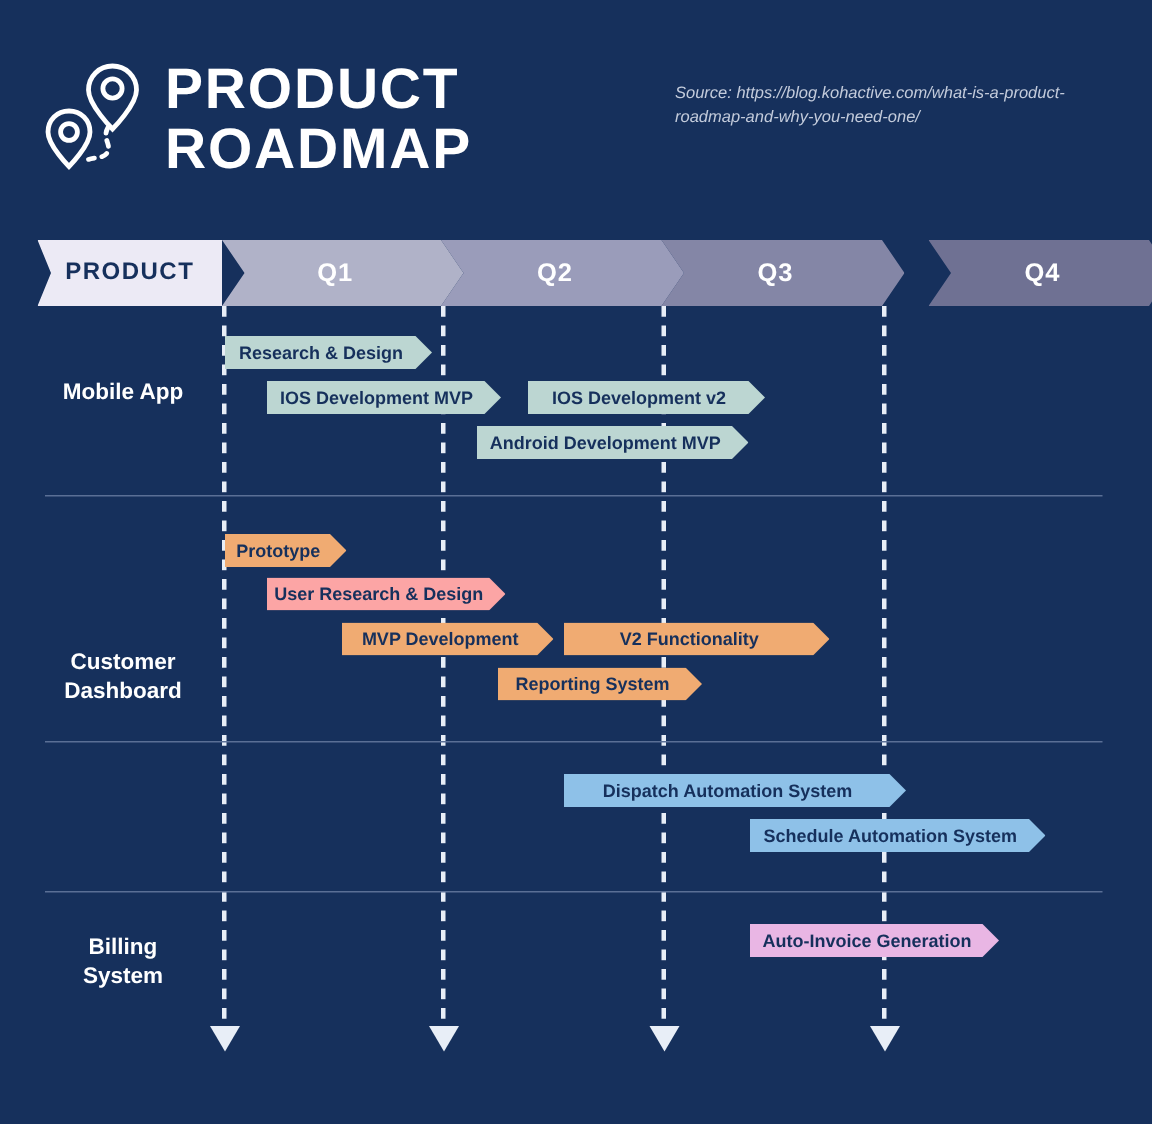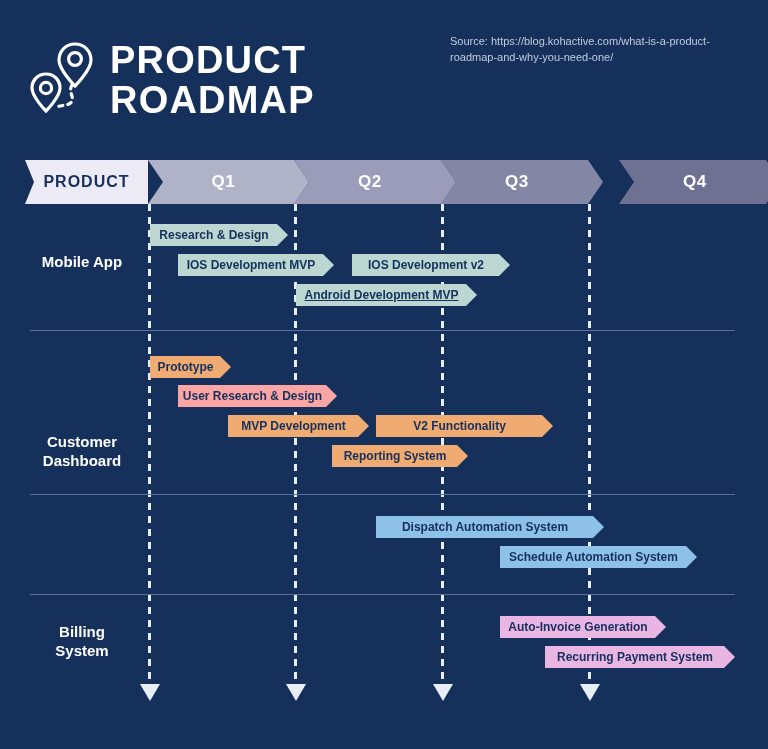--- a/index.html
+++ b/index.html
@@ -33,25 +33,26 @@
   .title-line {
     color: #ffffff;
     font-size: 38px;
     font-weight: bold;
     letter-spacing: 1.2px;
     line-height: 40px;
     white-space: nowrap;
   }
   #source-note {
     position: absolute;
-    left: 450px; top: 33px;
+    left: 450px; top: 54px;
     width: 270px;
     color: #c3cbdb;
     font-size: 11px;
     line-height: 16px;
+    font-style: italic;
   }
 
   
   #quarter-bar {
     position: absolute;
     left: 0; top: 160px;
     width: 768px; height: 44px;
   }
   .qseg {
     position: absolute;
@@ -179,31 +180,30 @@
     <div class="grid-arrow" style="left: 579.5px; top: 480px;"></div>
     <div class="row-divider" style="top: 126px;"></div>
     <div class="row-divider" style="top: 290px;"></div>
     <div class="row-divider" style="top: 390px;"></div>
     <div class="row-label" style="top: 48px;">
       <div>Mobile App</div>
     </div>
     <div class="bar" style="left: 150px; width: 138px; top: 20px; background: rgb(188, 214, 210);">Research &amp; Design</div>
     <div class="bar" style="left: 178px; width: 156px; top: 50px; background: rgb(188, 214, 210);">IOS Development MVP</div>
     <div class="bar" style="left: 352px; width: 158px; top: 50px; background: rgb(188, 214, 210);">IOS Development v2</div>
-    <div class="bar" style="left: 296px; width: 181px; top: 80px; background: rgb(188, 214, 210); text-decoration: underline;">Android Development MVP</div>
+    <div class="bar" style="left: 318px; width: 181px; top: 80px; background: rgb(188, 214, 210);">Android Development MVP</div>
     <div class="row-label" style="top: 184px; margin-top: 44px;">
       <div>Customer</div>
       <div>Dashboard</div>
     </div>
     <div class="bar" style="left: 150px; width: 81px; top: 152px; background: rgb(240, 171, 114);">Prototype</div>
     <div class="bar" style="left: 178px; width: 159px; top: 181px; background: #fca5a5;">User Research &amp; Design</div>
     <div class="bar" style="left: 228px; width: 141px; top: 211px; background: rgb(240, 171, 114);">MVP Development</div>
     <div class="bar" style="left: 376px; width: 177px; top: 211px; background: rgb(240, 171, 114);">V2 Functionality</div>
     <div class="bar" style="left: 332px; width: 136px; top: 241px; background: rgb(240, 171, 114);">Reporting System</div>
     <div class="bar" style="left: 376px; width: 228px; top: 312px; background: rgb(142, 193, 232);">Dispatch Automation System</div>
     <div class="bar" style="left: 500px; width: 197px; top: 342px; background: rgb(142, 193, 232);">Schedule Automation System</div>
     <div class="row-label" style="top: 418px;">
       <div>Billing</div>
       <div>System</div>
     </div>
     <div class="bar" style="left: 500px; width: 166px; top: 412px; background: rgb(233, 182, 228);">Auto-Invoice Generation</div>
-    <div class="bar" style="left: 545px; width: 190px; top: 442px; background: rgb(233, 182, 228);">Recurring Payment System</div>
   </div>
 
 </body></html>

